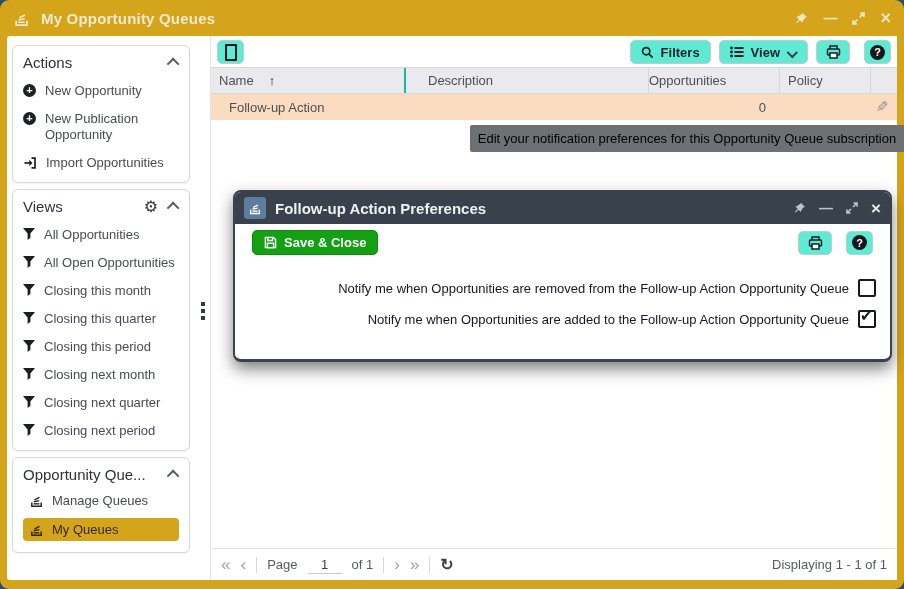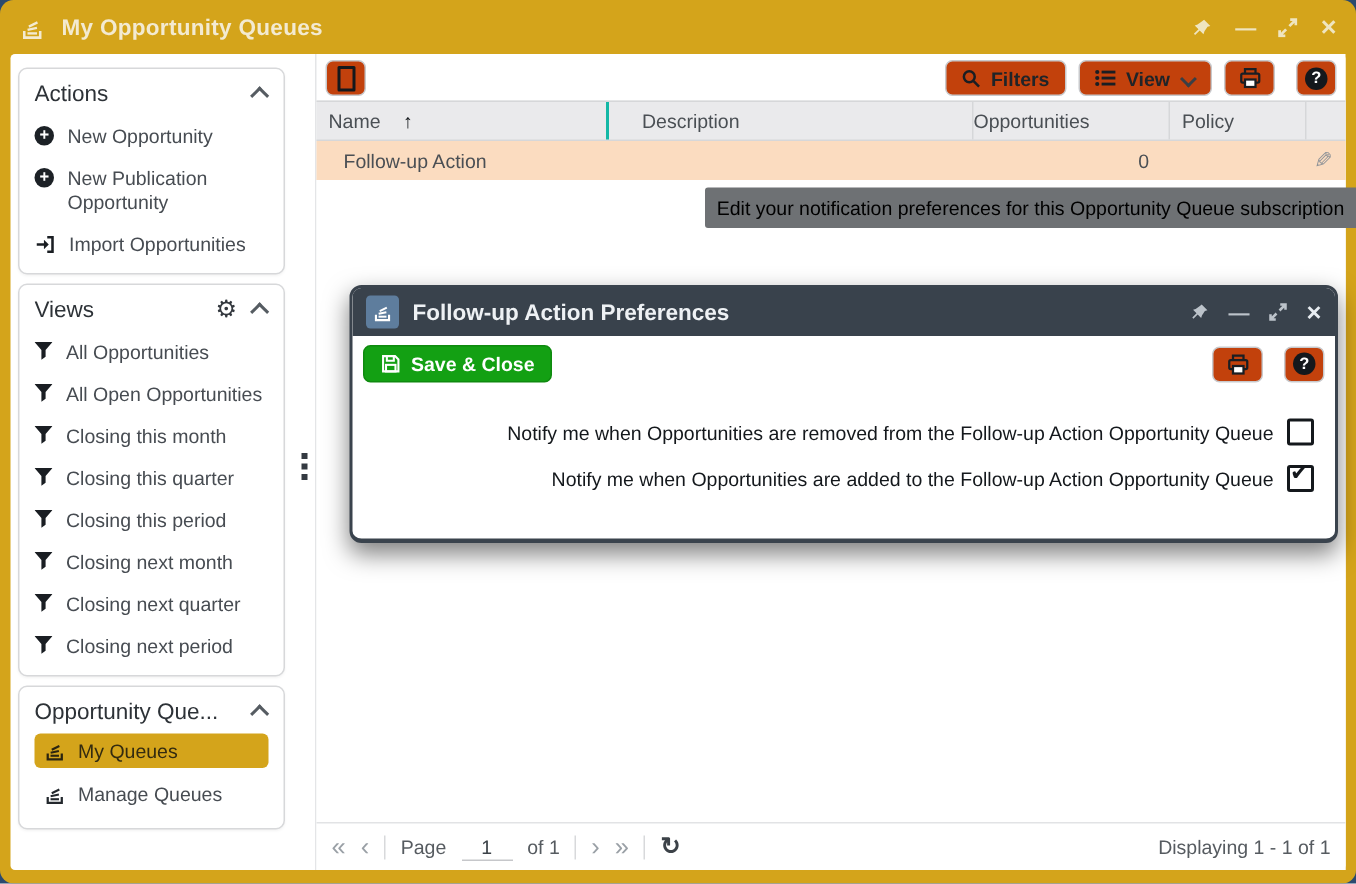--- a/index.html
+++ b/index.html
@@ -34,21 +34,21 @@
   .qitem.selected{background:#d4a41b;color:#332b10}
   .stack-ic{width:15px;height:15px;color:#23282d}
   .qitem.selected .stack-ic{color:#2b2410}
 
   .splitter{position:absolute;left:194px;top:266px;cursor:col-resize}
   .splitter i{display:block;width:4px;height:4px;background:#343a41;margin-bottom:3px}
 
   
   .main{position:absolute;left:203px;top:0;right:0;bottom:0;border-left:1px solid #e4e5e7;display:flex;flex-direction:column;background:#fff}
   .toolbar{display:flex;align-items:center;padding:4px 6px 3px;gap:8px}
-  .tbtn{height:24px;border:1px solid #c8c9cc;border-radius:5px;background:#c2410c;display:flex;align-items:center;gap:7px;padding:0 10px;font-size:13px;color:#202428;font-weight:600;cursor:pointer}
+  .tbtn{height:24px;border:1px solid #c8c9cc;border-radius:5px;background:#5eead4;display:flex;align-items:center;gap:7px;padding:0 10px;font-size:13px;color:#202428;font-weight:600;cursor:pointer}
   .tbtn.icon-only{width:34px;justify-content:center;padding:0}
   .tbtn.small{width:27px;justify-content:center;padding:0}
   .rect-ic{width:8px;height:13px;border:2.5px solid #14181c;border-radius:1px}
   .spacer{flex:1}
   .caret-down{width:6px;height:6px;border-top:2px solid #3a3f45;border-left:2px solid #3a3f45;transform:rotate(225deg) translateY(-1px);margin-left:2px}
   .help-c{width:15px;height:15px;border-radius:50%;background:#14181c;color:#fff;font-size:11px;font-weight:700;display:flex;align-items:center;justify-content:center}
 
   .thead{display:flex;height:25px;background:#eaeaec;border-top:1px solid #d6d7d9;border-bottom:1px solid #d6d7d9;font-size:13px;color:#4a4f54;align-items:stretch}
   .thead>div{display:flex;align-items:center}
   .c-name{width:185px;padding-left:8px;gap:15px}
@@ -80,21 +80,21 @@
 
   
   .dialog{position:absolute;left:233px;top:190px;width:655px;background:#fff;border:2px solid #3a434d;border-bottom-width:3px;border-radius:8px;box-shadow:0 7px 16px rgba(0,0,0,.5);z-index:40;overflow:hidden}
   .dlg-titlebar{height:32px;background:#39424c;display:flex;align-items:center;gap:9px;padding:0 9px}
   .dlg-ic-box{width:22px;height:22px;background:#5e7d9d;border-radius:3px;display:flex;align-items:center;justify-content:center;color:#fff}
   .dlg-ic-box svg{width:14px;height:14px}
   .dlg-title{color:#eef1f4;font-size:15px;font-weight:600}
   .dlg-controls{margin-left:auto;display:flex;gap:13px;align-items:center}
   .dc{color:#bcc3ca;font-size:14px;font-weight:700;line-height:1;cursor:pointer;display:flex;align-items:center}
   .dc svg{width:12px;height:12px}
-  .dlg-toolbar{display:flex;align-items:center;padding:6px 7px 5px;gap:10px}
+  .dlg-toolbar{display:flex;align-items:center;padding:6px 17px 5px;gap:10px}
   .save-btn{height:25px;background:#13a013;border:1px solid #0f8a0f;border-radius:5px;color:#fff;font-size:13px;font-weight:600;display:flex;align-items:center;gap:7px;padding:0 11px;cursor:pointer}
   .save-btn svg{width:13px;height:13px}
   .dlg-body{padding:16px 14px 28px;display:flex;flex-direction:column;gap:7px}
   .cbrow{display:flex;justify-content:flex-end;align-items:center;gap:9px;font-size:13px;color:#14181c;height:24px}
   .cbox{width:14px;height:14px;border:2px solid #14181c;border-radius:2px;position:relative;flex:none;cursor:pointer;background:#fff}
   .cbox .chk{position:absolute;top:-4px;left:0px;font-size:15px;color:#14181c;display:none;line-height:1}
   .cbox.checked .chk{display:block}
 
   svg{display:block}
 </style>
@@ -233,41 +233,41 @@
           </div>
       </section>
 
       <section class="panel">
         <div class="phead">
           <span class="ptitle">Opportunity Que...</span>
           <span class="right">
               <span class="chev-up"></span>
             </span>
         </div>
+        <div class="qitem">
+          <span class="stack-ic">
+            <svg viewBox="0 0 16 16" fill="currentColor" stroke="currentColor">
+                <path d="M3 10v4.2h10V10" fill="none" stroke-width="1.6"></path>
+                <rect x="5" y="10.8" width="6" height="1.5" stroke="none"></rect>
+                <rect x="5" y="8" width="6" height="1.5" stroke="none" transform="rotate(-12 8 8.7)"></rect>
+                <rect x="5.6" y="5.2" width="6" height="1.5" stroke="none" transform="rotate(-26 8.6 6)"></rect>
+              </svg>
+          </span>
+          <span>Manage Queues</span>
+        </div>
         <div class="qitem selected">
           <span class="stack-ic">
             <svg viewBox="0 0 16 16" fill="currentColor" stroke="currentColor">
                 <path d="M3 10v4.2h10V10" fill="none" stroke-width="1.6"></path>
                 <rect x="5" y="10.8" width="6" height="1.5" stroke="none"></rect>
                 <rect x="5" y="8" width="6" height="1.5" stroke="none" transform="rotate(-12 8 8.7)"></rect>
                 <rect x="5.6" y="5.2" width="6" height="1.5" stroke="none" transform="rotate(-26 8.6 6)"></rect>
               </svg>
           </span>
           <span>My Queues</span>
-        </div>
-        <div class="qitem">
-          <span class="stack-ic">
-            <svg viewBox="0 0 16 16" fill="currentColor" stroke="currentColor">
-                <path d="M3 10v4.2h10V10" fill="none" stroke-width="1.6"></path>
-                <rect x="5" y="10.8" width="6" height="1.5" stroke="none"></rect>
-                <rect x="5" y="8" width="6" height="1.5" stroke="none" transform="rotate(-12 8 8.7)"></rect>
-                <rect x="5.6" y="5.2" width="6" height="1.5" stroke="none" transform="rotate(-26 8.6 6)"></rect>
-              </svg>
-          </span>
-          <span>Manage Queues</span>
         </div>
       </section>
     </aside>
 
     <div class="splitter">
         <i></i>
         <i></i>
         <i></i>
       </div>
 

